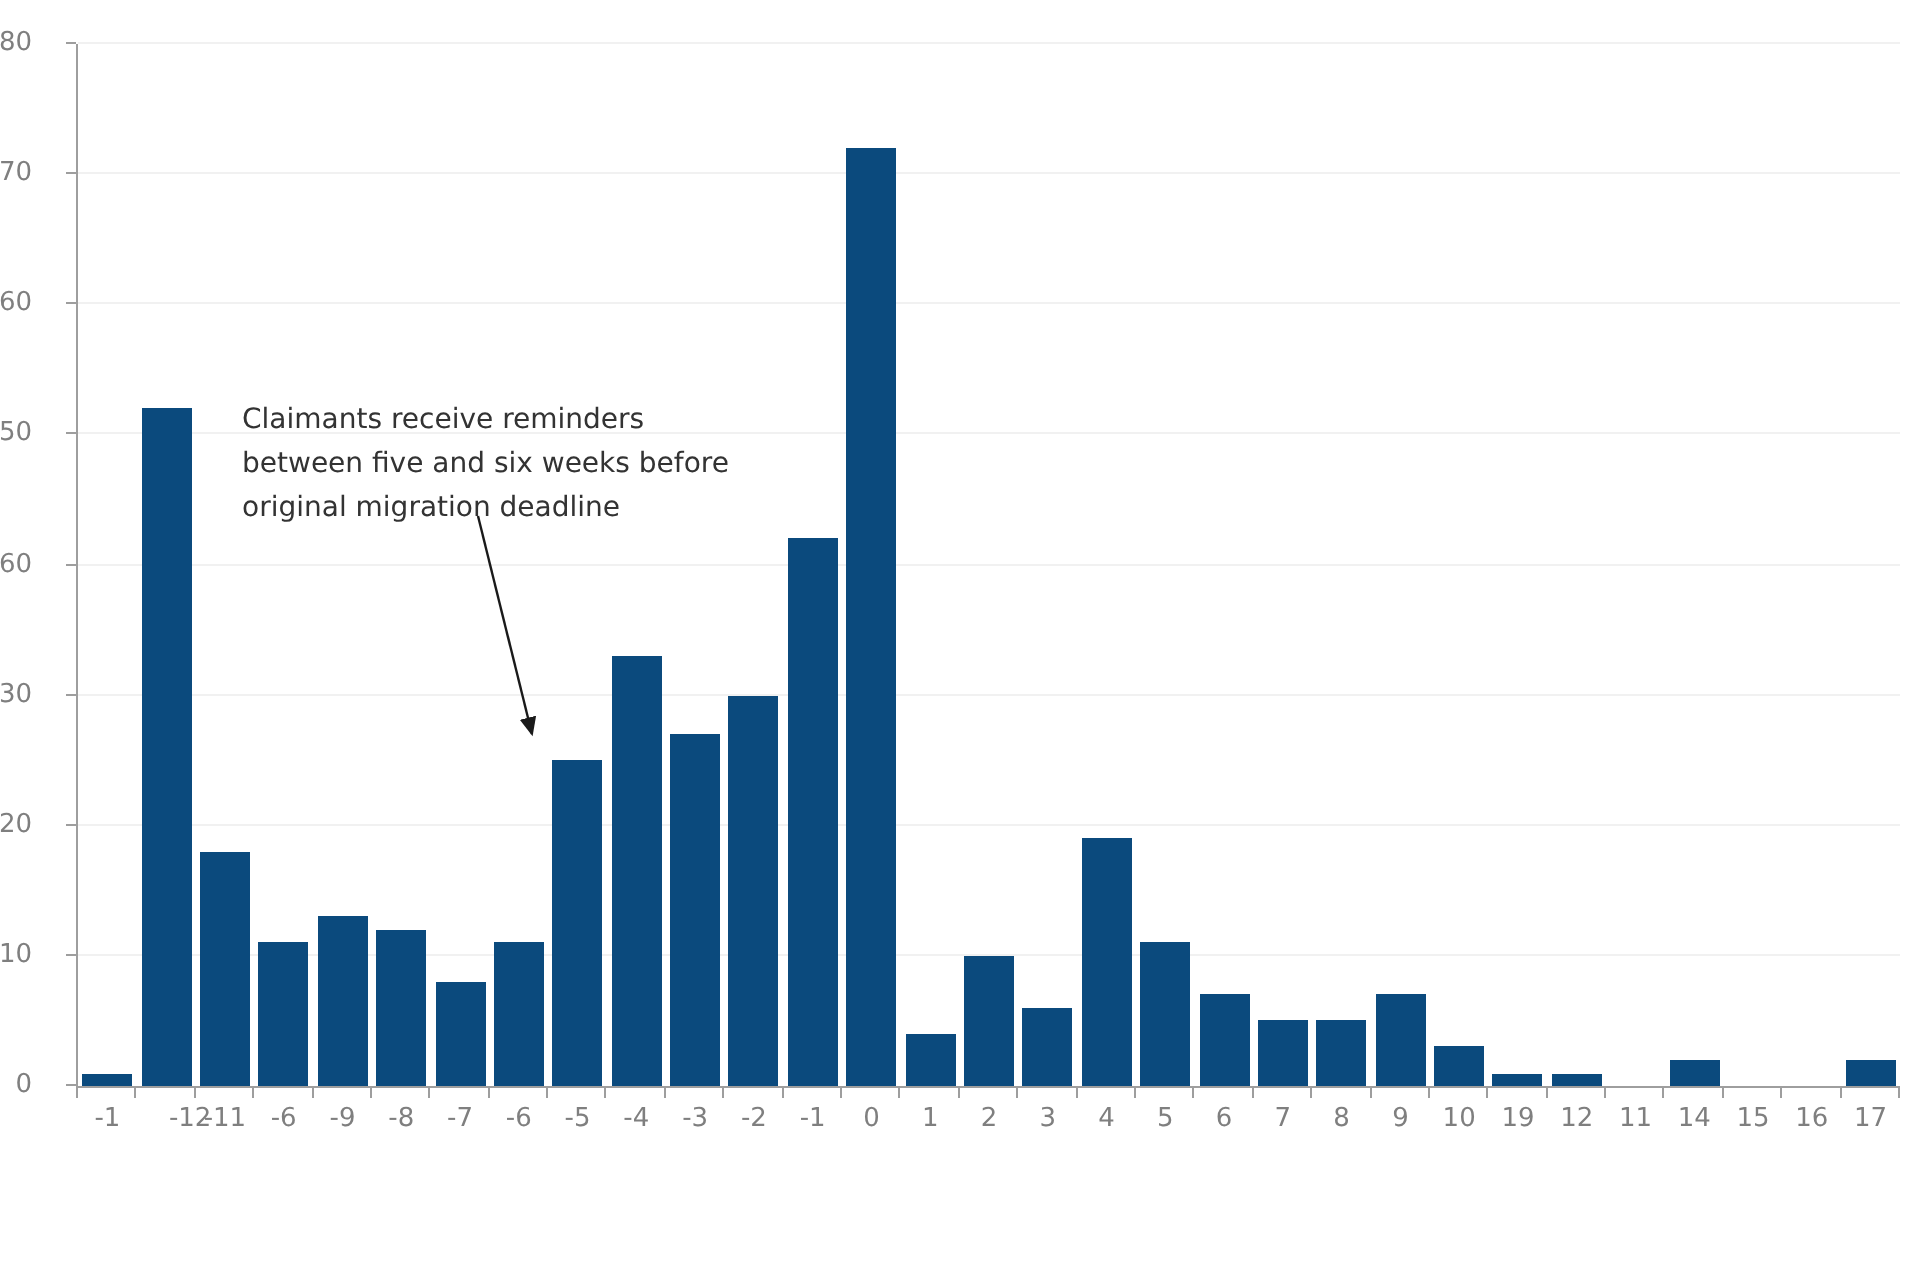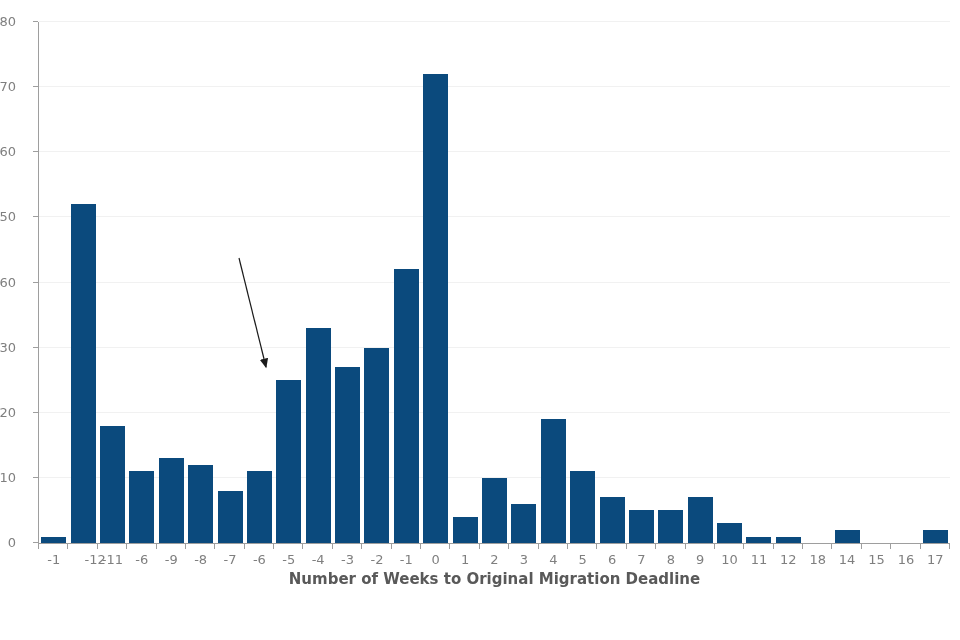--- a/index.html
+++ b/index.html
@@ -166,31 +166,33 @@
       <div class="xlabel" style="left: 45.1613%; width: 3.22581%;">1</div>
       <div class="xlabel" style="left: 48.3871%; width: 3.22581%;">2</div>
       <div class="xlabel" style="left: 51.6129%; width: 3.22581%;">3</div>
       <div class="xlabel" style="left: 54.8387%; width: 3.22581%;">4</div>
       <div class="xlabel" style="left: 58.0645%; width: 3.22581%;">5</div>
       <div class="xlabel" style="left: 61.2903%; width: 3.22581%;">6</div>
       <div class="xlabel" style="left: 64.5161%; width: 3.22581%;">7</div>
       <div class="xlabel" style="left: 67.7419%; width: 3.22581%;">8</div>
       <div class="xlabel" style="left: 70.9677%; width: 3.22581%;">9</div>
       <div class="xlabel" style="left: 74.1935%; width: 3.22581%;">10</div>
-      <div class="xlabel" style="left: 77.4194%; width: 3.22581%;">11</div>
+      <div class="xlabel" style="left: 77.4194%; width: 3.22581%;">19</div>
       <div class="xlabel" style="left: 80.6452%; width: 3.22581%;">12</div>
-      <div class="xlabel" style="left: 83.871%; width: 3.22581%;">18</div>
+      <div class="xlabel" style="left: 83.871%; width: 3.22581%;">11</div>
       <div class="xlabel" style="left: 87.0968%; width: 3.22581%;">14</div>
       <div class="xlabel" style="left: 90.3226%; width: 3.22581%;">15</div>
       <div class="xlabel" style="left: 93.5484%; width: 3.22581%;">16</div>
       <div class="xlabel" style="left: 96.7742%; width: 3.22581%;">17</div>
     </div>
 
-  <div class="x-axis-title">Number of Weeks to Original Migration Deadline</div>
-
+
+  <div class="annotation">Claimants receive reminders
+between five and six weeks before
+original migration deadline</div>
 
   <svg class="arrow-svg" width="960" height="640" viewBox="0 0 960 640">
     <defs>
       <marker id="ah" markerWidth="9" markerHeight="7" refX="7" refY="3.5" orient="auto">
         <path d="M0,0 L8,3.5 L0,7 z" fill="var(--arrow)"></path>
       </marker>
     </defs>
     <line x1="239" y1="258" x2="266" y2="367" stroke="var(--arrow)" stroke-width="1.2" marker-end="url(#ah)"></line>
   </svg>
 </div>

